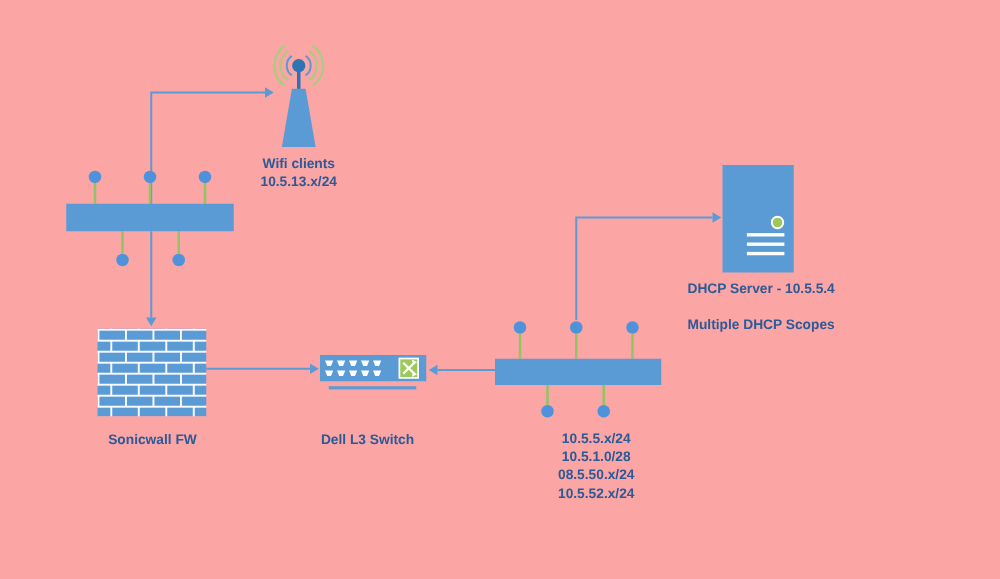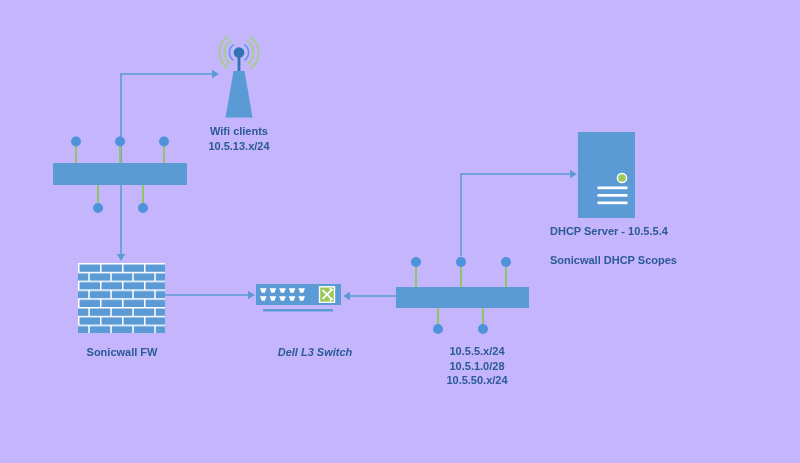--- a/index.html
+++ b/index.html
@@ -4,40 +4,40 @@
 <style>
   html, body {
     margin: 0;
     padding: 0;
     background: #ffffff;
   }
   .canvas {
     position: relative;
     width: 800px;
     height: 463px;
-    background: #c4b5fd;
+    background: #fca5a5;
     overflow: hidden;
     font-family: "Liberation Sans", sans-serif;
   }
   .diagram-svg {
     position: absolute;
     left: 0;
     top: 0;
   }
   .label {
     position: absolute;
     font-size: 11px;
     font-weight: 600;
     color: #2B5A96;
     white-space: nowrap;
   }
   .label.center { text-align: center; }
   .wifi-label     { left: 169px; top: 124px; width: 140px; line-height: 15px; }
   .firewall-label { left: 32px;  top: 345px; width: 180px; line-height: 15.5px; }
-  .dell-label     { left: 245px; top: 345px; width: 140px; line-height: 15px; font-style: italic; }
+  .dell-label     { left: 224px; top: 345px; width: 140px; line-height: 15px; }
   .subnet-label   { left: 416px; top: 344px; width: 122px; line-height: 14.6px; }
   .dhcp-label-1   { left: 550px; top: 225px; }
   .dhcp-label-2   { left: 550px; top: 254px; }
 </style>
 </head>
 <body>
 
 <div class="canvas">
 
   <svg class="diagram-svg" width="800" height="463" viewBox="0 0 800 463">
@@ -160,19 +160,20 @@
     <div>Sonicwall FW</div>
   </div>
 
   <div class="label center dell-label">
     <div>Dell L3 Switch</div>
   </div>
 
   <div class="label center subnet-label">
     <div>10.5.5.x/24</div>
     <div>10.5.1.0/28</div>
-    <div>10.5.50.x/24</div>
+    <div>08.5.50.x/24</div>
+    <div>10.5.52.x/24</div>
   </div>
 
   <div class="label dhcp-label-1">DHCP Server - 10.5.5.4</div>
-  <div class="label dhcp-label-2">Sonicwall DHCP Scopes</div>
+  <div class="label dhcp-label-2">Multiple DHCP Scopes</div>
 
 </div>
 
 </body></html>

